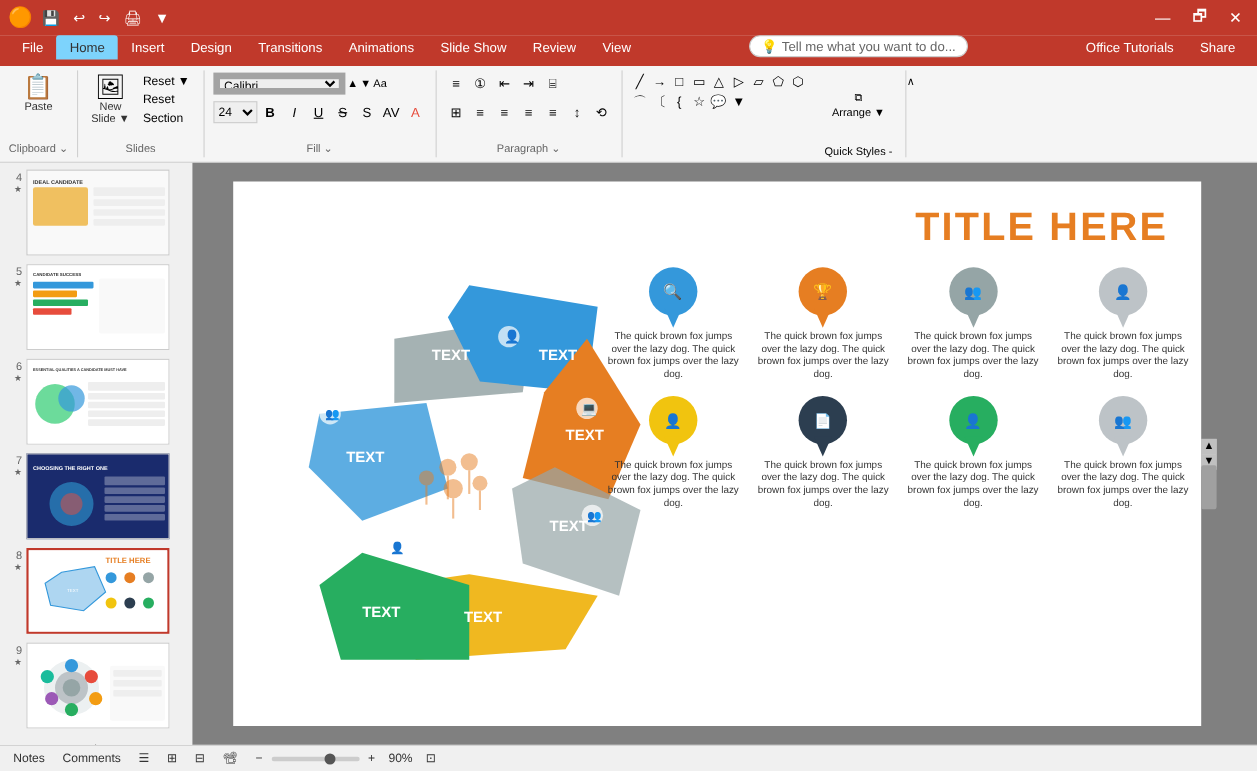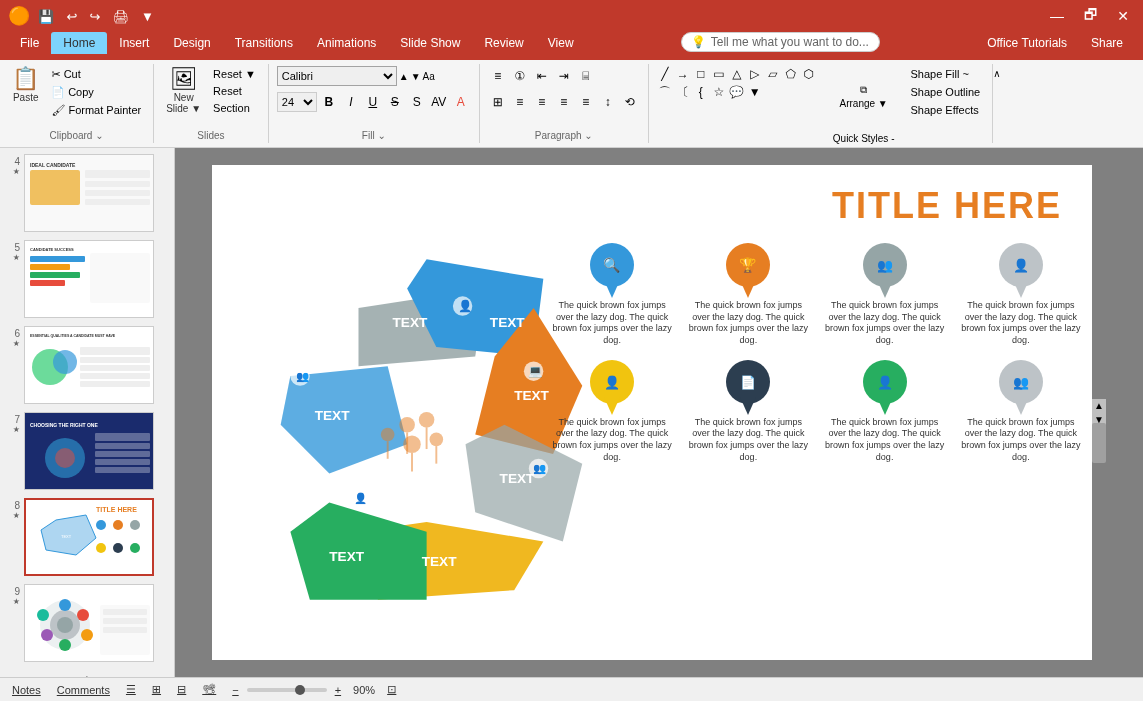--- a/index.html
+++ b/index.html
@@ -97,21 +97,21 @@
       background: none;
       font-size: 11px;
       white-space: nowrap;
     }
 
     
     .clipboard-col { display: flex; flex-direction: column; gap: 1px; }
 
     
     .font-row { display: flex; align-items: center; gap: 2px; margin-bottom: 2px; }
-    .font-select { width: 120px; height: 20px; font-size: 11px; border: 1px solid #a3a3a3; }
+    .font-select { width: 120px; height: 20px; font-size: 11px; border: 6px solid #a3a3a3; }
     .font-size-select { width: 40px; height: 20px; font-size: 11px; border: 1px solid #ccc; }
     .fmt-btn { width: 20px; height: 20px; border: 1px solid transparent; background: none; cursor: pointer; font-size: 12px; border-radius: 2px; }
     .shape-btn { width: 16px; height: 16px; border: none; background: none; cursor: pointer; font-size: 12px; display: flex; align-items: center; justify-content: center; }
 
     
     .app-body {
       display: flex;
       height: calc(701px - 32px - 28px - 88px - 24px);
     }
 
@@ -197,21 +197,21 @@
       border-top: 1px solid #ccc;
       display: flex;
       align-items: center;
       padding: 0 8px;
       gap: 12px;
       font-size: 11px;
       color: #333;
     }
     .status-left { display: flex; align-items: center; gap: 8px; flex: 1; }
     .status-right { display: flex; align-items: center; gap: 8px; }
-    .status-btn { background: none; border: none; cursor: pointer; font-size: 11px; color: #333; padding: 0 4px; text-decoration: underline; }
+    .status-btn { background: none; border: none; cursor: pointer; font-size: 11px; color: #333; padding: 0 4px; }
     .zoom-slider { width: 80px; height: 4px; background: #ccc; border-radius: 2px; position: relative; }
     .zoom-thumb { width: 10px; height: 10px; background: #555; border-radius: 50%; position: absolute; top: -3px; left: 60%; }
 
     
     .penta-svg { width: 100%; height: 100%; }
 
     
     .thumb-4 { background: linear-gradient(135deg, #f9f9f9 0%, #f0f0f0 100%); }
     .thumb-5 { background: #fff; }
     .thumb-6 { background: #fff; }
@@ -290,25 +290,20 @@
 </div>
 
 <div class="ribbon">
 
   <div class="ribbon-group">
     <div class="ribbon-group-content">
       <button class="r-btn">
         <span class="r-btn-icon">📋</span>
         <span class="r-btn-label">Paste</span>
       </button>
-      <div class="clipboard-col">
-        <button class="r-btn-sm">✂ Cut</button>
-        <button class="r-btn-sm">📄 Copy</button>
-        <button class="r-btn-sm">🖌 Format Painter</button>
-      </div>
     </div>
     <div class="ribbon-group-label">Clipboard ⌄</div>
   </div>
 
   <div class="ribbon-group">
     <div class="ribbon-group-content">
       <button class="r-btn">
         <span class="r-btn-icon">🖼</span>
         <span class="r-btn-label">New<br>Slide ▼</span>
       </button>
@@ -389,25 +384,20 @@
         </div>
       </div>
       <div style="display:flex;flex-direction:column;gap:2px;margin-left:8px;">
         <button class="r-btn" style="height:60px;">
           <span>⧉</span>
           <span style="font-size:10px;">Arrange ▼</span>
         </button>
         <button class="r-btn" style="height:20px;">
           <span style="font-size:10px;">Quick Styles -</span>
         </button>
-      </div>
-      <div style="display:flex;flex-direction:column;gap:2px;margin-left:4px;">
-        <button class="r-btn-sm">Shape Fill ~</button>
-        <button class="r-btn-sm">Shape Outline</button>
-        <button class="r-btn-sm">Shape Effects</button>
       </div>
     </div>
     <div class="ribbon-group-label">Drawing ⌄</div>
   </div>
 
 
   <div style="width:14px;display:flex;align-items:flex-start;padding-top:4px;">
     <button style="border:none;background:none;cursor:pointer;font-size:10px;">∧</button>
   </div>
 </div>

